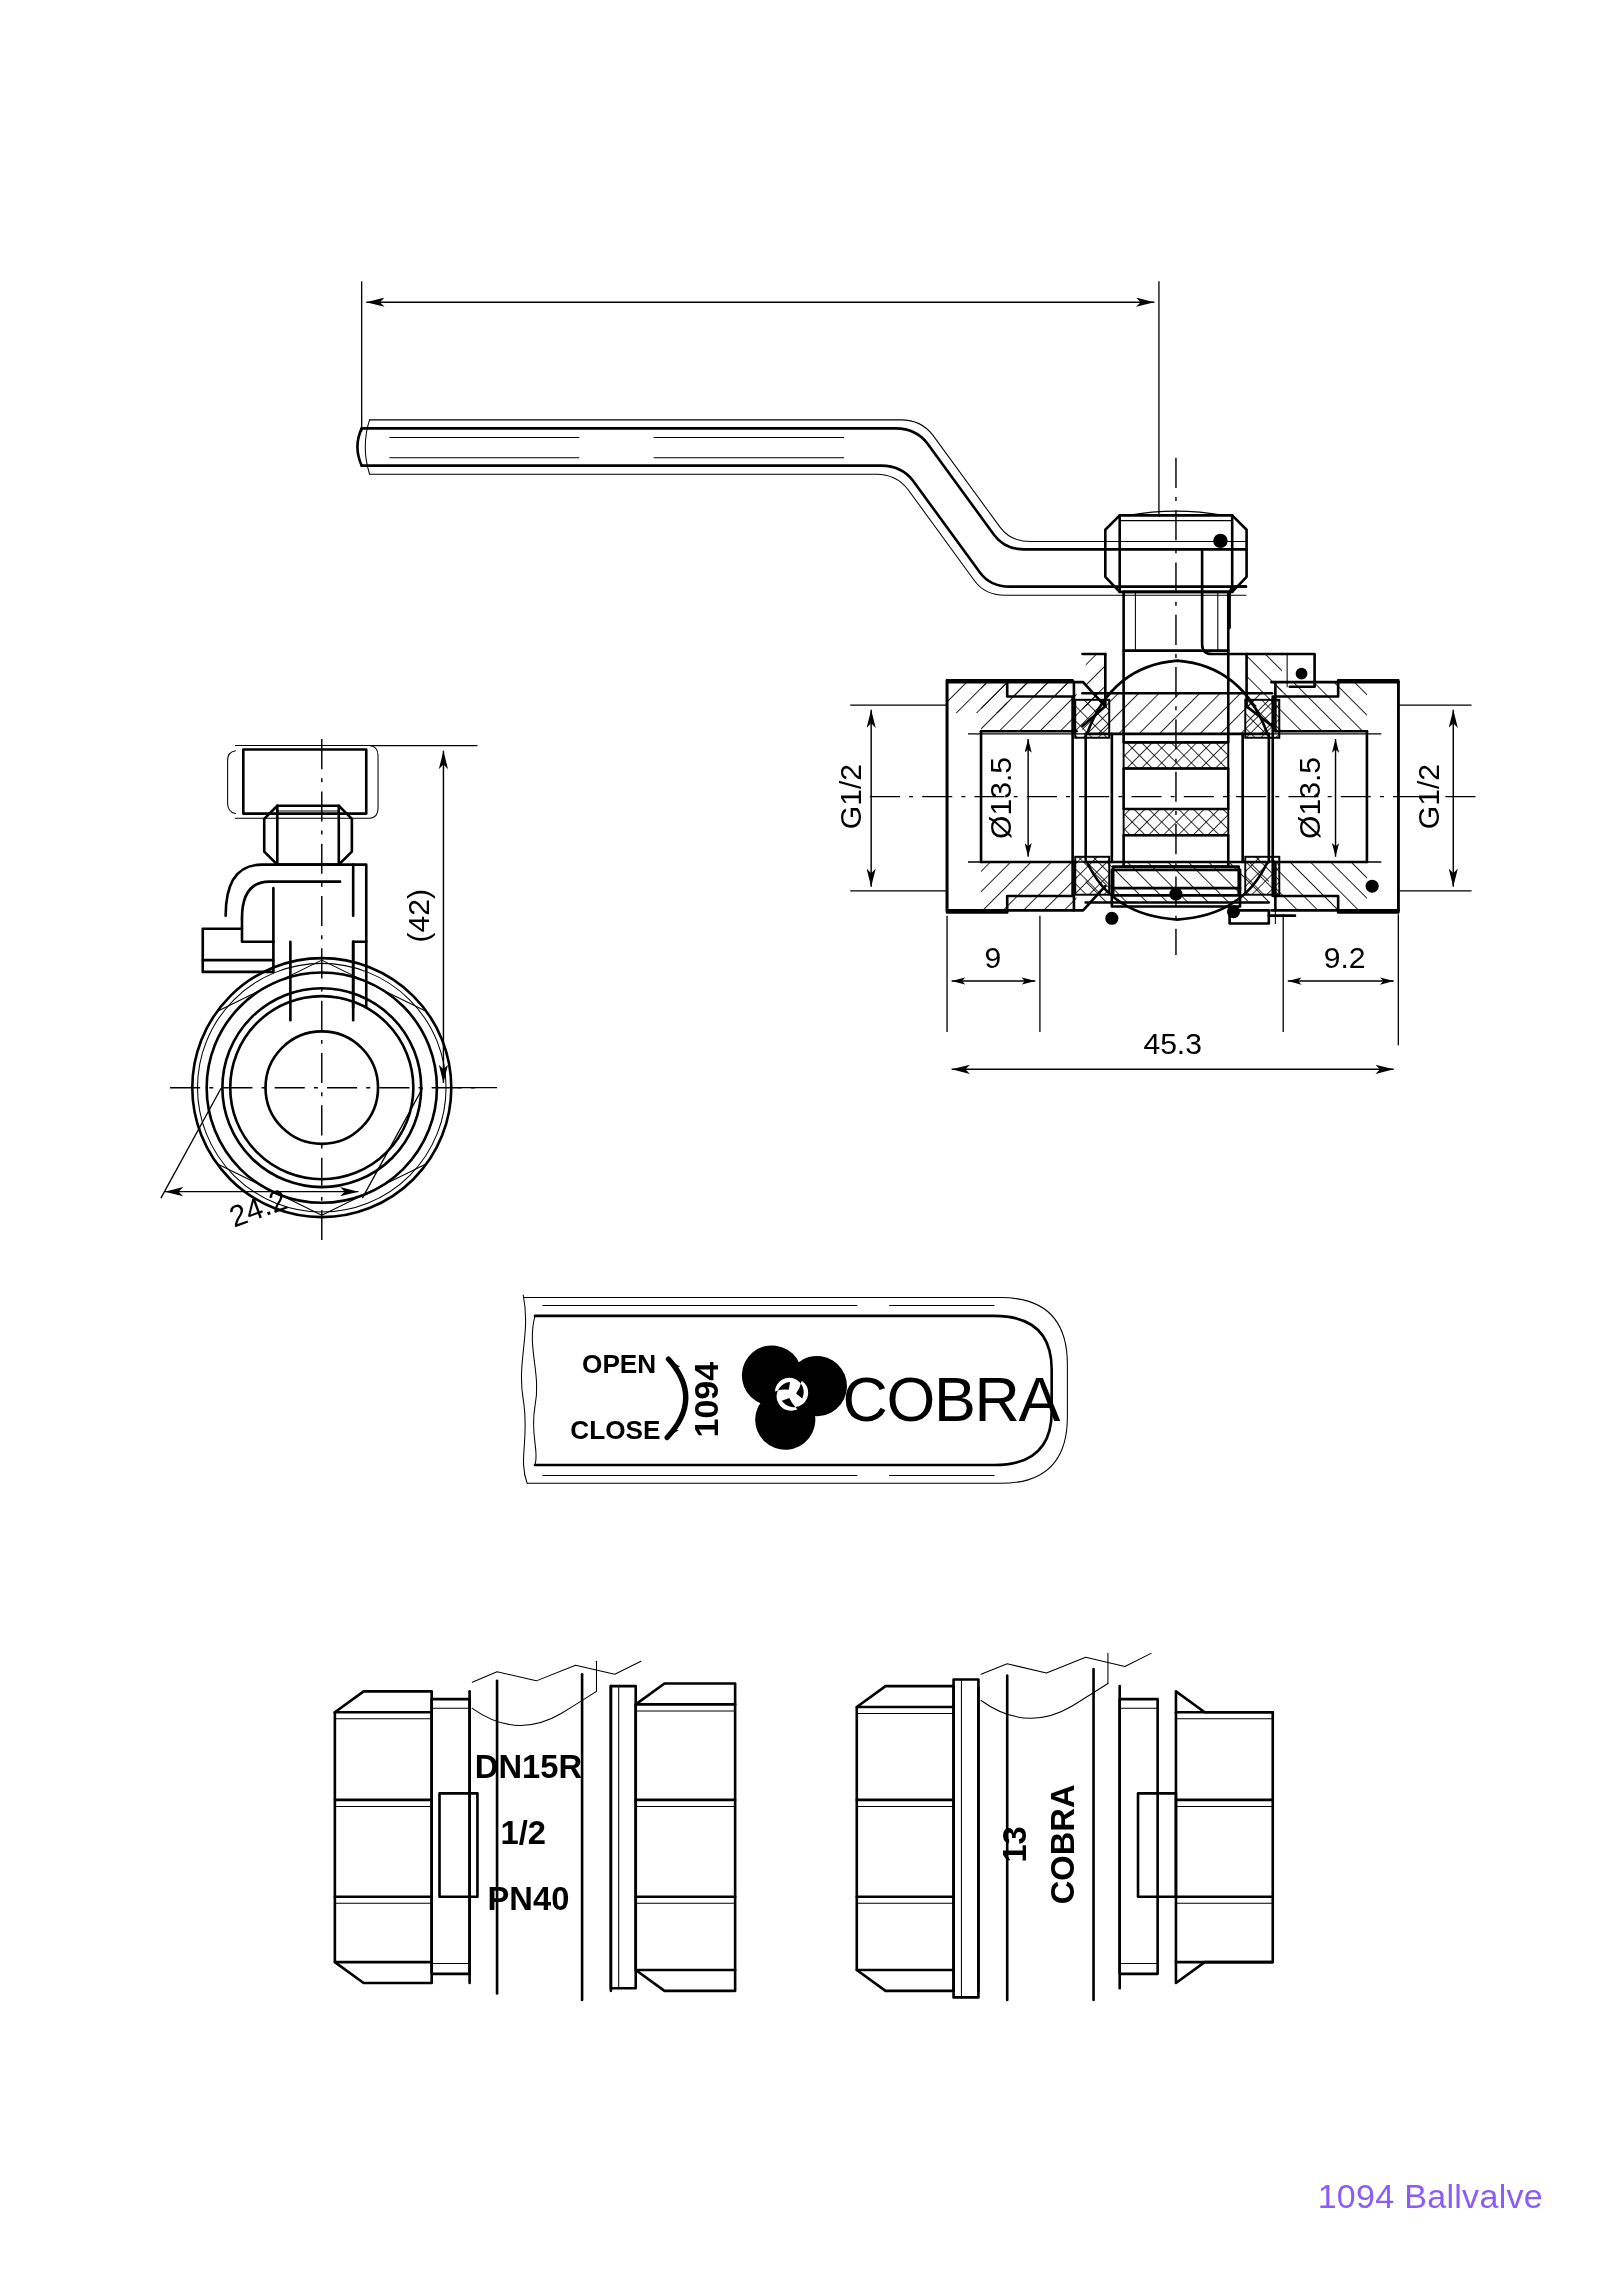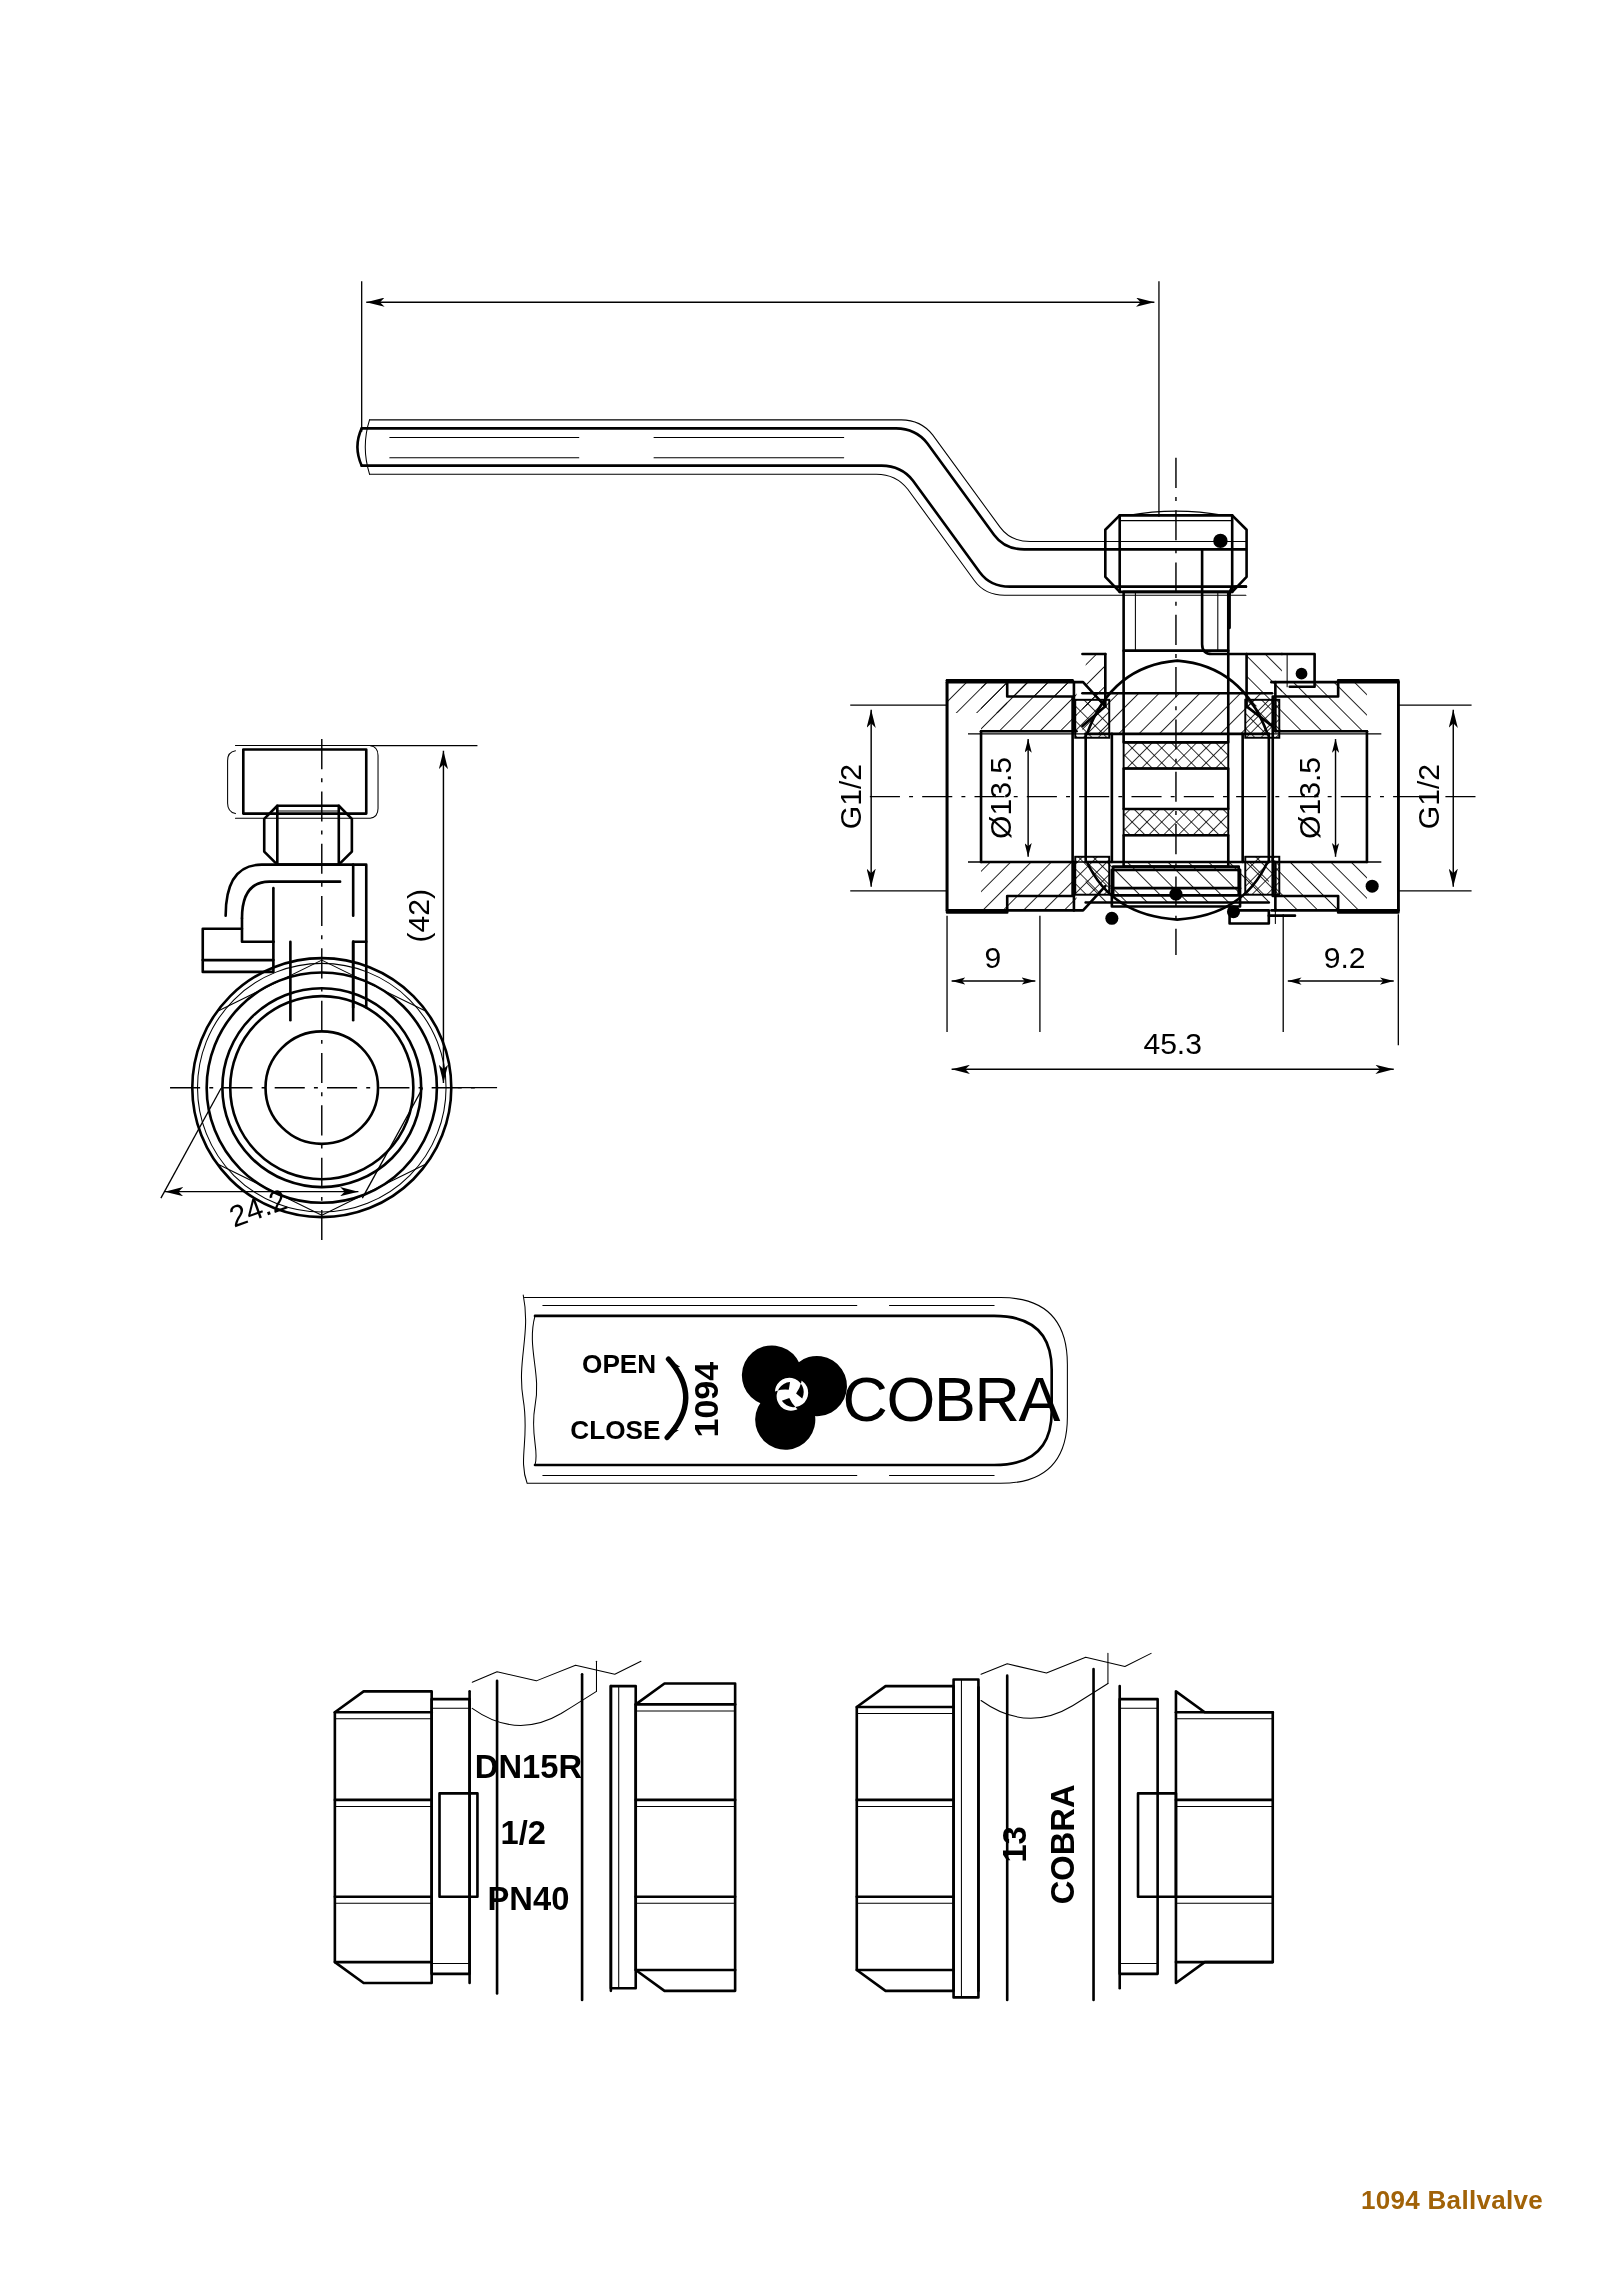--- a/index.html
+++ b/index.html
@@ -7,23 +7,22 @@
   body{
     width:1622px;height:2295px;position:relative;overflow:hidden;
     font-family:"Liberation Sans", sans-serif;color:#000;
   }
   .sheet{position:absolute;inset:0;background:#fff;}
   svg{display:block;}
   .drawing{position:absolute;left:0;top:0;width:1622px;height:2295px;}
   .title-block{
     position:absolute; right:79px; bottom:79px;
     font-family:"Liberation Sans", sans-serif;
-    font-size:26px; letter-spacing:0.3px; color:#a16207;
+    font-size:34px; letter-spacing:0.3px; color:#8b5cf6;
     white-space:nowrap;
-    font-weight:bold;
   }
   
   .ln{fill:none;stroke:#000;stroke-width:4;stroke-linecap:round;stroke-linejoin:round;}
   .ln-hair{fill:none;stroke:#000;stroke-width:1.6;stroke-linecap:round;stroke-linejoin:round;}
   .dim{fill:none;stroke:#000;stroke-width:2.2;stroke-linecap:butt;}
   .dimx{fill:none;stroke:#000;stroke-width:2;stroke-linecap:butt;}
   .ctr{fill:none;stroke:#000;stroke-width:2.2;stroke-dasharray:46 14 6 14;stroke-linecap:butt;}
   .solidfill{fill:#000;stroke:none;}
   text.dimtxt{font-family:"Liberation Sans", sans-serif;font-size:46px;fill:#000;}
   text.bodytxt{font-family:"Liberation Sans", sans-serif;font-weight:bold;font-size:50px;fill:#000;}

